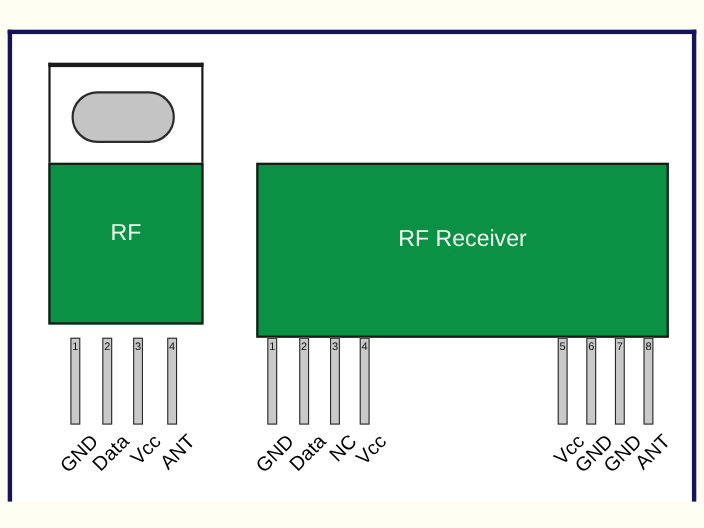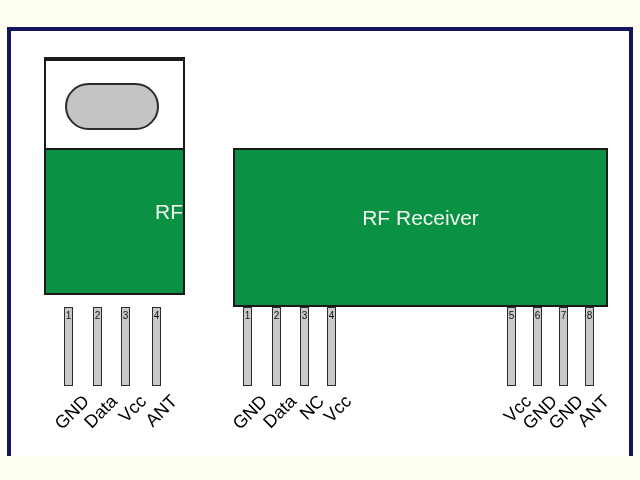--- a/index.html
+++ b/index.html
@@ -45,21 +45,21 @@
     box-sizing: border-box;
     background: #0a9144;
     border: 2px solid #1a1a1a;
     display: flex; flex-direction: column;
     align-items: center; justify-content: center;
     padding-bottom: 20px;
     color: #f2f9f0;
     font-size: 21px; line-height: 31px;
     text-align: center;
   }
-  .tx-body { left: 44px; top: 148px; width: 141px; height: 147px; align-items: flex-end; }
+  .tx-body { left: 44px; top: 148px; width: 141px; height: 147px; }
   .rx-body { left: 233px; top: 148px; width: 375px; height: 159px; }
 
   .pin {
     position: absolute; top: 307px;
     width: 9px; height: 79px;
     box-sizing: border-box;
     background: #c9c9c9;
     border: 1px solid #2b2b2b;
   }
   .pin-num {

